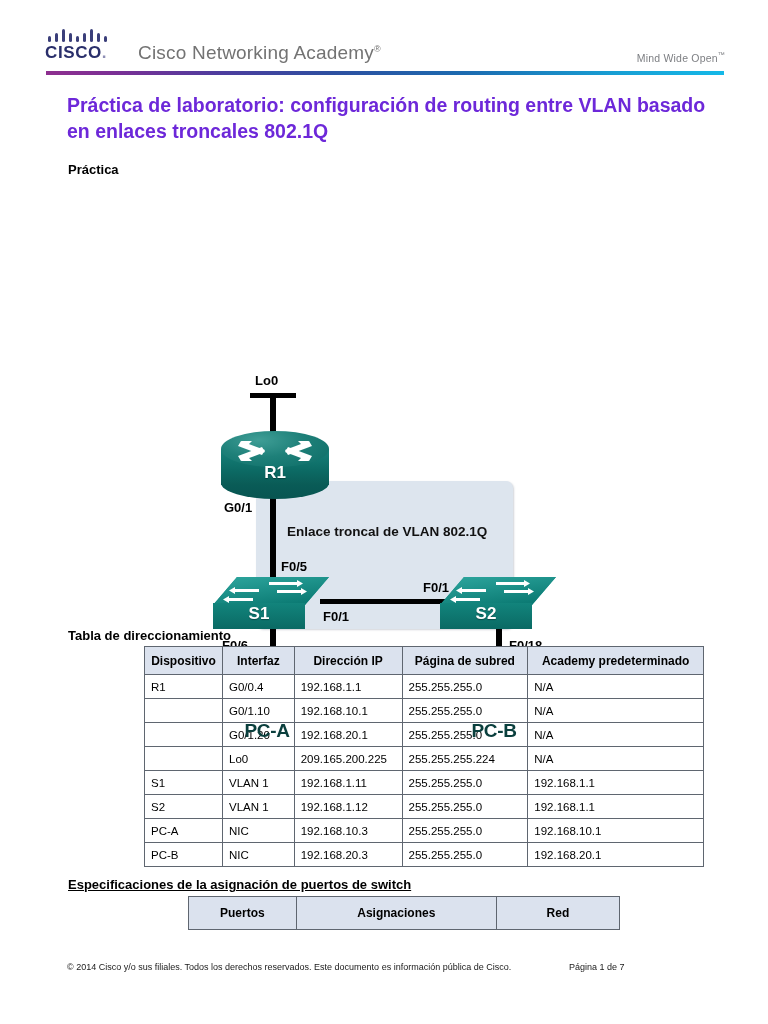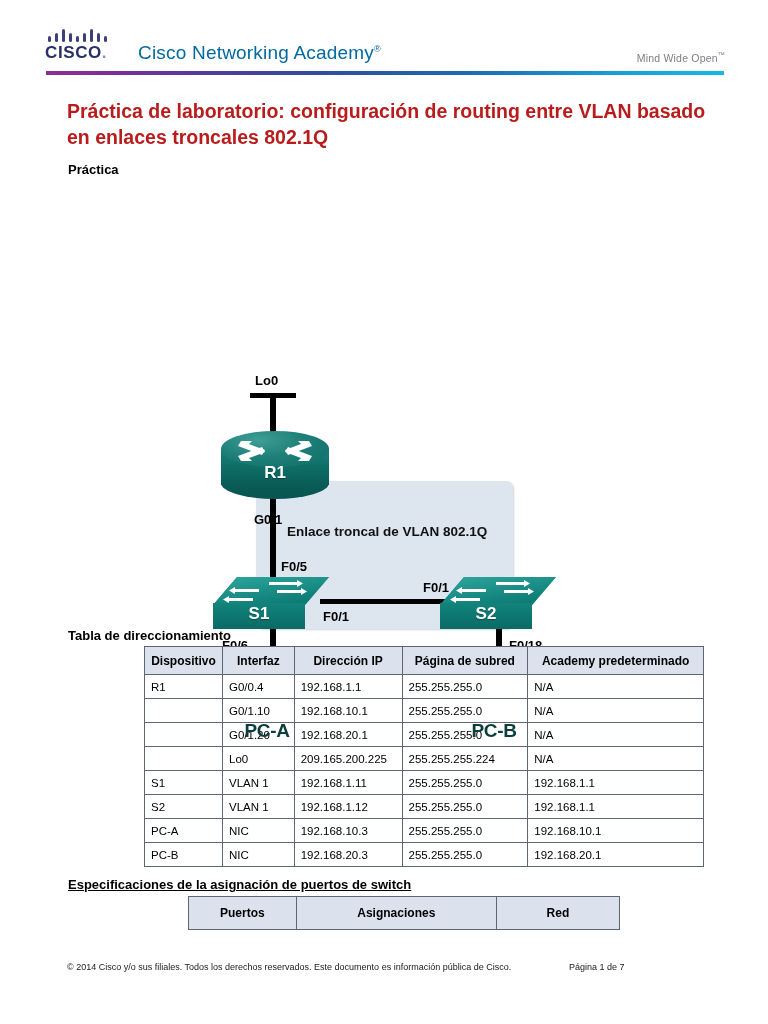--- a/index.html
+++ b/index.html
@@ -67,21 +67,21 @@
     white-space: nowrap;
   }
   .cisco-wordmark .dot { color: #8e8fb5; }
 
   .academy-title {
     position: absolute;
     left: 138px;
     top: 42px;
     font-family: "Liberation Sans", sans-serif;
     font-size: 19px;
-    color: #0369a1;
+    color: #737373;
     letter-spacing: 0.2px;
     white-space: nowrap;
   }
   .academy-title .reg {
     font-size: 9px;
     vertical-align: super;
   }
   .tagline {
     position: absolute;
     right: 43px;
@@ -109,27 +109,27 @@
         #2d4fa0 42%,
         #1c6bb0 62%,
         #189fd4 84%,
         #15b9e8 100%);
   }
 
   
   .doc-title {
     position: absolute;
     left: 67px;
-    top: 98px;
+    top: 92px;
     width: 640px;
     font-family: "Liberation Sans", sans-serif;
     font-weight: bold;
     font-size: 19.5px;
     line-height: 26px;
-    color: #b91c1c;
+    color: #6d28d9;
   }
   .section-heading {
     position: absolute;
     font-family: "Liberation Sans", sans-serif;
     font-weight: bold;
     font-size: 13px;
     color: #000000;
   }
   #heading-topologia { left: 68px; top: 162px; }
   #heading-tabla     { left: 68px; top: 628px; }
@@ -179,21 +179,21 @@
   
   .iface-label {
     position: absolute;
     font-family: "Liberation Sans", sans-serif;
     font-weight: bold;
     font-size: 13px;
     color: #000000;
     white-space: nowrap;
   }
   #lbl-lo0   { left: 255px; top: 188px; }
-  #lbl-g01   { left: 224px; top: 327px; margin-left: 30px; }
+  #lbl-g01   { left: 224px; top: 315px; }
   #lbl-f05   { left: 281px; top: 374px; }
   #lbl-f01a  { left: 423px; top: 395px; }
   #lbl-f01b  { left: 323px; top: 424px; }
   #lbl-f06   { left: 222px; top: 453px; }
   #lbl-f018  { left: 509px; top: 453px; }
   #lbl-vlan10{ left: 234px; top: 598px; }
   #lbl-vlan20{ left: 462px; top: 598px; }
 
   
   .router {

